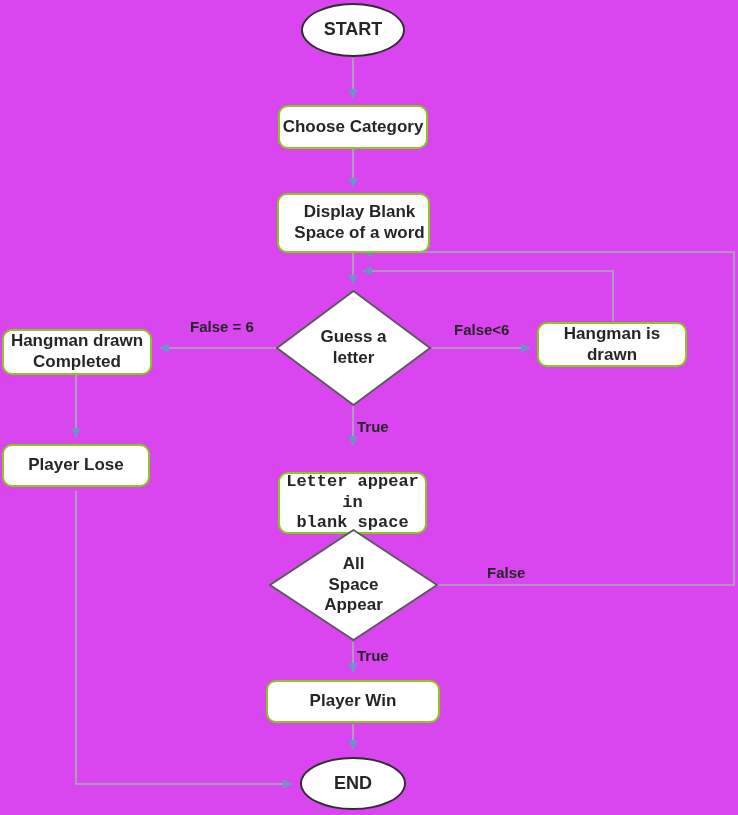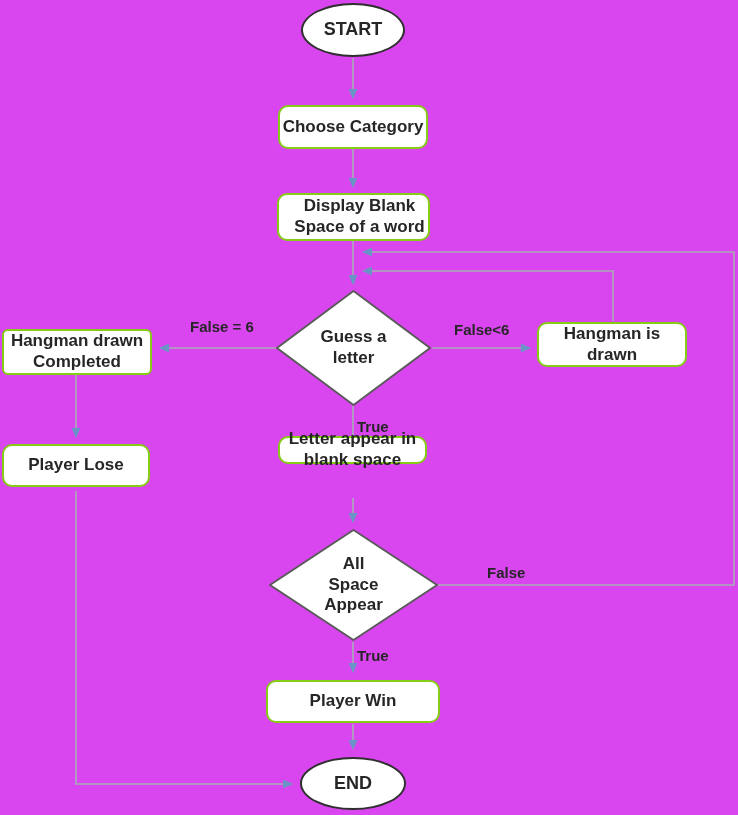--- a/index.html
+++ b/index.html
@@ -69,40 +69,40 @@
       <path d="M353,498 L353,522" marker-end="url(#arrow)"></path>
       <path d="M353,642 L353,672" marker-end="url(#arrow)"></path>
       <path d="M353,724 L353,749" marker-end="url(#arrow)"></path>
     </g>
   </svg>
 
   <div class="node terminator" style="left:301px;top:3px;width:104px;height:54px;">START</div>
 
   <div class="node rect" style="left:278px;top:105px;width:150px;height:44px;">Choose Category</div>
 
-  <div class="node rect" style="left:277px;top:193px;width:153px;height:48px;padding-left:12px;">Display Blank
+  <div class="node rect" style="left:277px;top:193px;width:153px;height:60px;padding-left:12px;">Display Blank
 Space of a word</div>
 
   <div class="node diamond" style="left:276px;top:290px;width:155px;height:116px;">
     <svg viewBox="0 0 155 116" preserveAspectRatio="none">
       <polygon points="77.5,1 154,58 77.5,115 1,58" fill="#ffffff" stroke-width="1.8" stroke="#595959"></polygon>
     </svg>
     <span class="dtext">Guess a
 letter</span>
   </div>
 
   <div class="node rect" style="left:537px;top:322px;width:150px;height:45px;">Hangman is
 drawn</div>
 
-  <div class="node rect" style="left:2px;top:329px;width:150px;height:46px;border-radius:6px;">Hangman drawn
+  <div class="node rect" style="left:2px;top:329px;width:150px;height:46px;">Hangman drawn
 Completed</div>
 
   <div class="node rect" style="left:2px;top:444px;width:148px;height:43px;">Player Lose</div>
 
-  <div class="node rect" style="left:278px;top:436px;width:149px;height:28px;">Letter appear in
+  <div class="node rect" style="left:278px;top:472px;width:149px;height:62px;font-family:Liberation Mono, monospace;">Letter appear in
 blank space</div>
 
   <div class="node diamond" style="left:269px;top:529px;width:169px;height:112px;">
     <svg viewBox="0 0 169 112" preserveAspectRatio="none">
       <polygon points="84.5,1 168,56 84.5,111 1,56" fill="#ffffff" stroke-width="1.8" stroke="#595959"></polygon>
     </svg>
     <span class="dtext">All
 Space
 Appear</span>
   </div>

